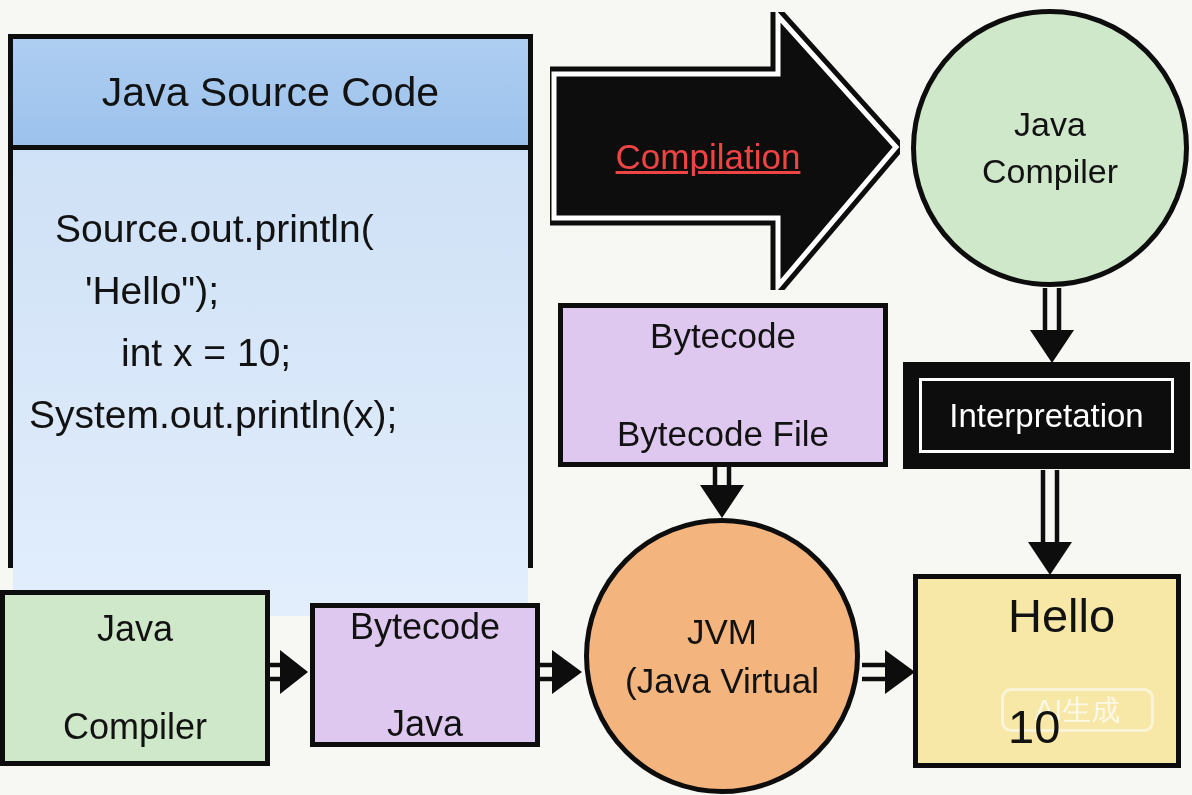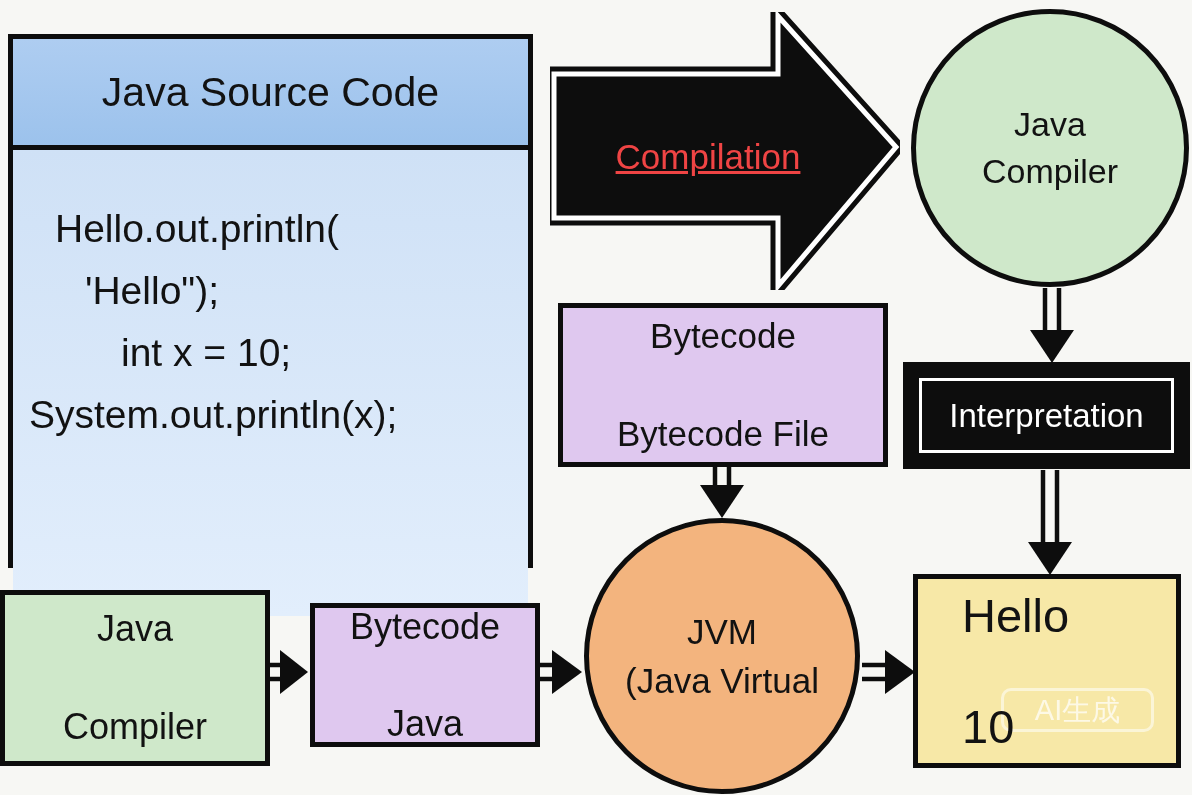--- a/index.html
+++ b/index.html
@@ -79,21 +79,21 @@
   }
   .bytecode-file-box{
     left:310px;top:603px;width:230px;height:144px;
     background:#dfc8ef;
     font-size:36px;line-height:49px;
   }
   .hello-box{
     left:913px;top:574px;width:268px;height:194px;
     background:#f7e8a7;
     align-items:flex-start;justify-content:center;
-    padding-left:44px;
+    padding-left:90px;
     font-size:47px;line-height:63px;
     text-align:left;
   }
   .hello-box .line{position:relative;z-index:2;}
 
   
   .interp-box{
     left:903px;top:362px;width:287px;height:107px;
     background:#0d0d0d;
     padding:16px;
@@ -130,21 +130,21 @@
   svg{display:block;}
 </style>
 </head>
 <body>
 
 <div class="canvas">
 
   <div class="abs source-box">
     <div class="source-header">Java Source Code</div>
     <div class="source-body">
-      <div class="code-line indent-0">Hello.out.println(</div>
+      <div class="code-line indent-0">Source.out.println(</div>
       <div class="code-line indent-1">'Hello");</div>
       <div class="code-line indent-2">int x = 10;</div>
       <div class="code-line indent-3">System.out.println(x);</div>
     </div>
   </div>
 
   <div class="abs comp-arrow">
     <svg width="350" height="278" viewBox="0 0 350 278">
       <polygon points="4,62 228,62 228,4 346,135 228,274 228,206 4,206" fill="#0d0d0d" stroke="#0d0d0d" stroke-width="15" stroke-linejoin="miter"></polygon>
       <polygon points="4,62 228,62 228,4 346,135 228,274 228,206 4,206" fill="#0d0d0d" stroke="#ffffff" stroke-width="5" stroke-linejoin="miter"></polygon>

